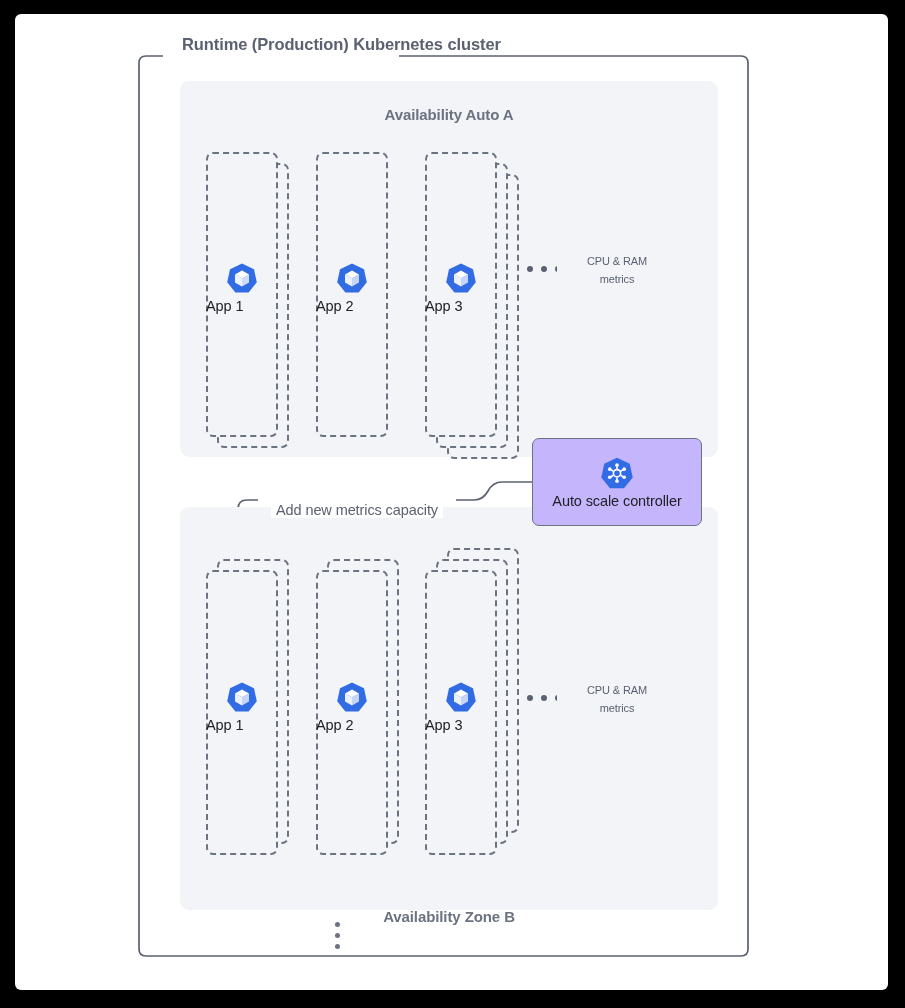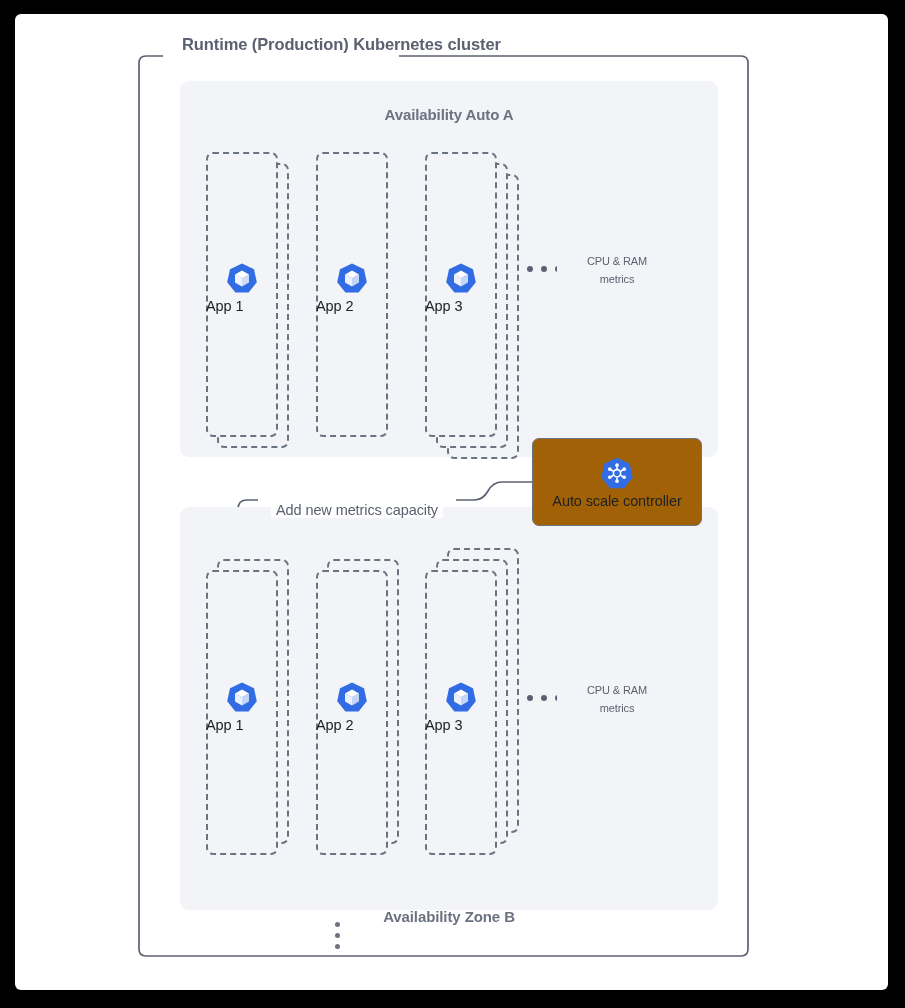--- a/index.html
+++ b/index.html
@@ -22,21 +22,21 @@
   .applabel{font-size:14.5px;color:#202124;margin-top:4px;letter-spacing:-.1px;}
 
   .dots-h{position:absolute;display:flex;gap:8px;}
   .dots-h i{width:6px;height:6px;border-radius:50%;background:#5b6170;display:block;}
   .dots-v{position:absolute;display:flex;flex-direction:column;gap:6px;align-items:center;}
   .dots-v i{width:5px;height:5px;border-radius:50%;background:#6b7280;display:block;}
 
   .metrics{position:absolute;width:120px;text-align:center;font-size:11px;color:#5b6170;line-height:1.65;letter-spacing:-.1px;}
   .metrics span{display:block;background:#f3f4f8;}
 
-  .ctrl{position:absolute;left:517px;top:424px;width:170px;height:88px;background:#a16207;border:1.6px solid #6b7280;
+  .ctrl{position:absolute;left:517px;top:424px;width:170px;height:88px;background:#c4b5fd;border:1.6px solid #6b7280;
       border-radius:7px;box-sizing:border-box;display:flex;flex-direction:column;align-items:center;justify-content:center;gap:3px;z-index:6;}
   .ctrl-label{font-size:14.5px;color:#202124;letter-spacing:-.1px;}
 
   .annot{position:absolute;left:256px;top:488px;font-size:14.5px;color:#5b6170;background:#fff;padding:0 5px;letter-spacing:-.1px;white-space:nowrap;z-index:5;}
 </style>
 </head>
 <body>
 
 <div class="page">
   <div class="stage">

